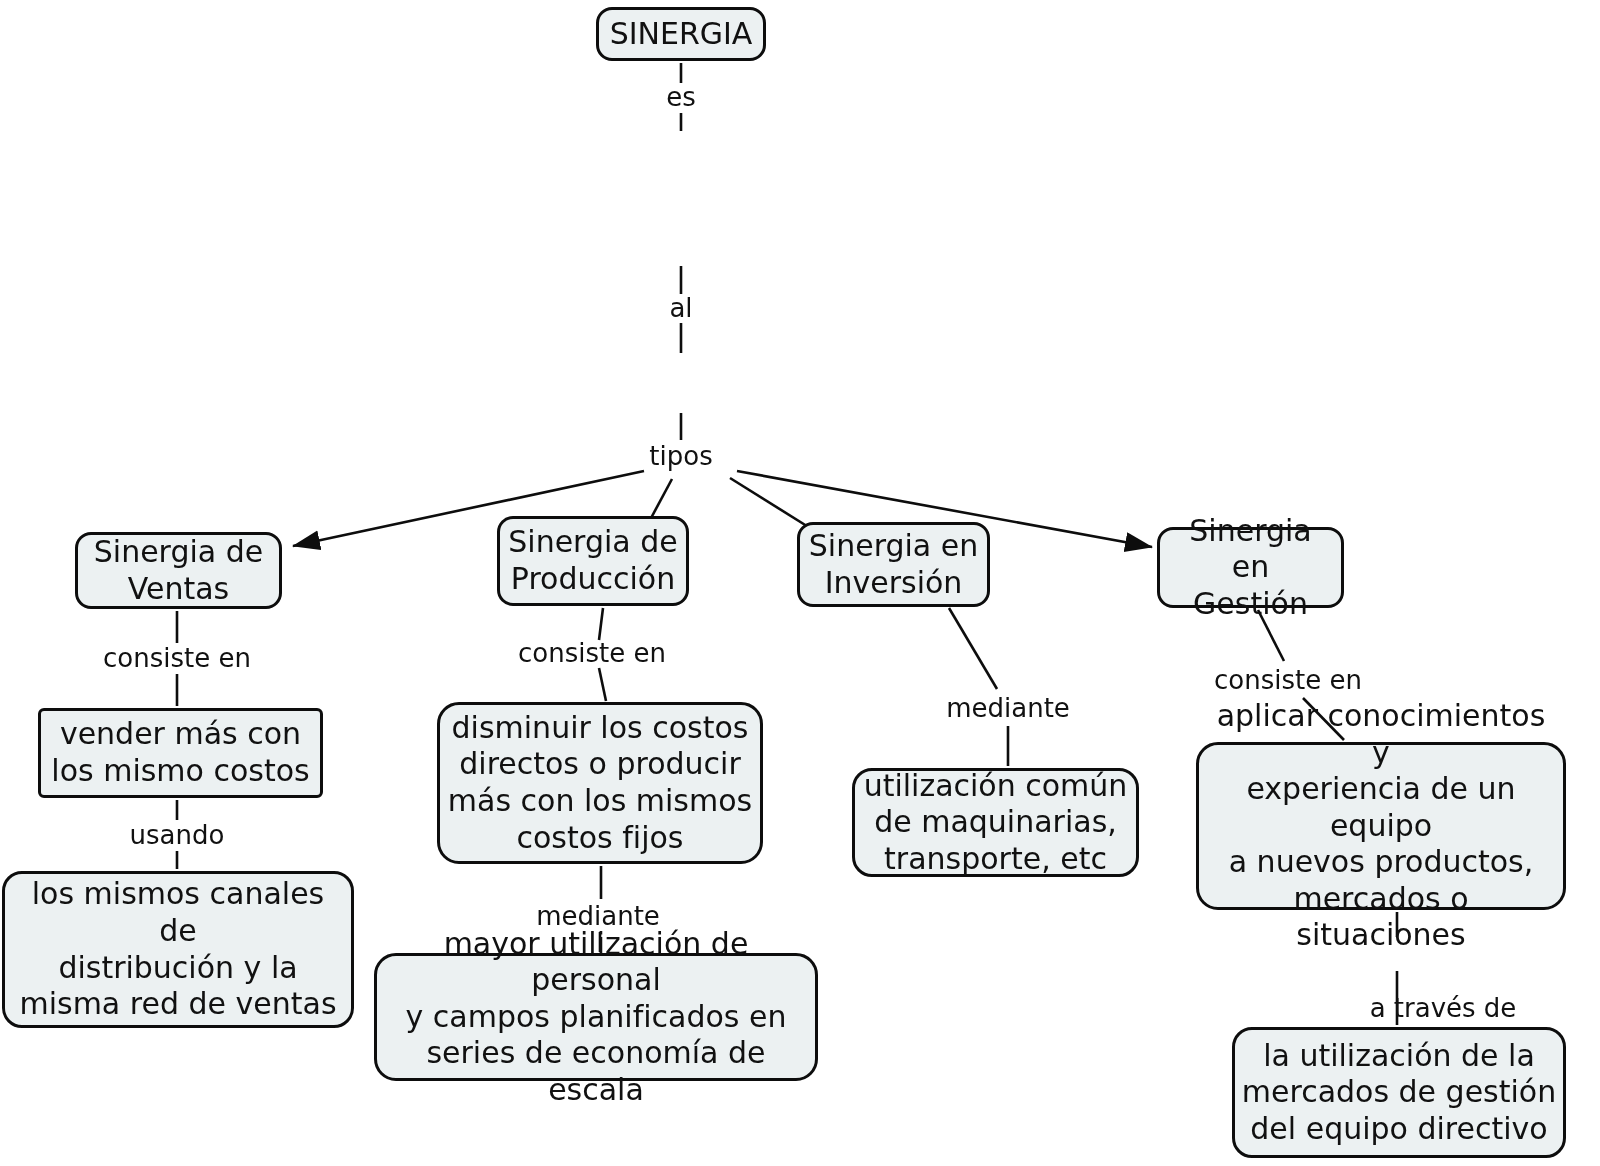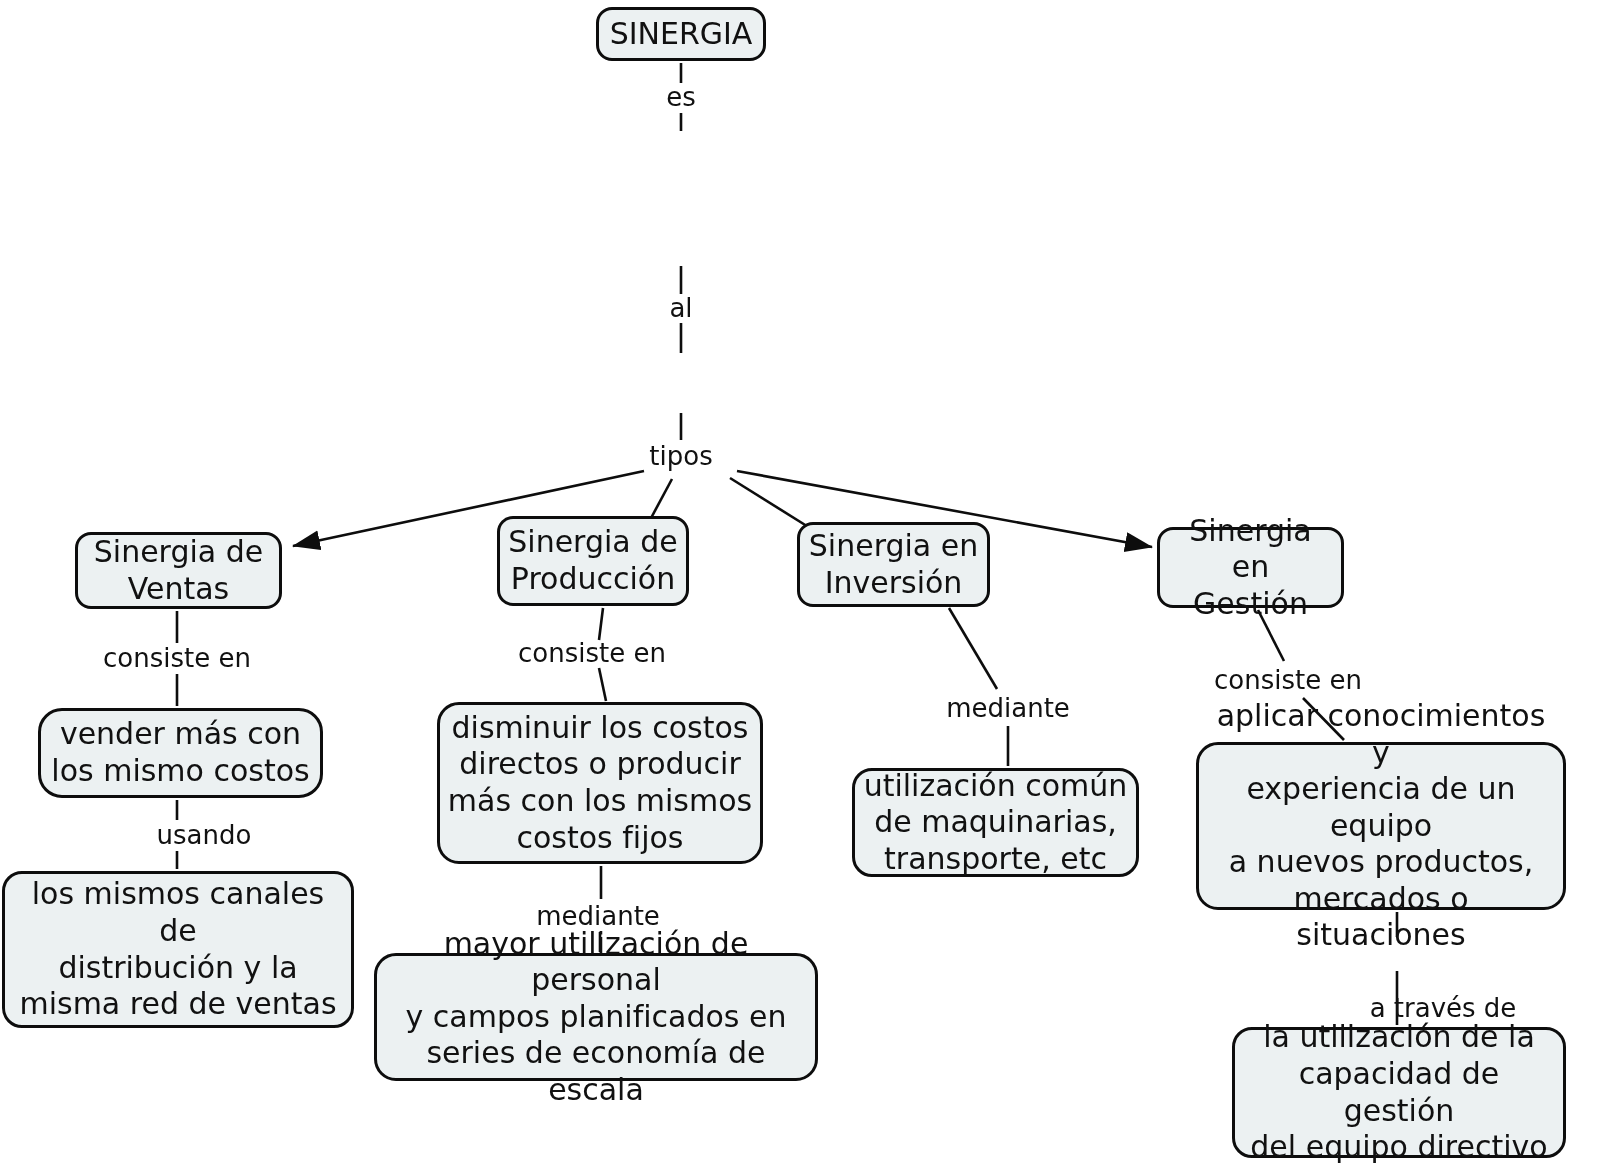--- a/index.html
+++ b/index.html
@@ -86,45 +86,45 @@
   </svg>
 <div class="node" style="left: 596px; top: 7px; width: 170px; height: 54px; border-radius: 16px;">SINERGIA</div>
     <div class="node" style="left: 75px; top: 532px; width: 207px; height: 77px; border-radius: 16px;">Sinergia de
 Ventas</div>
     <div class="node" style="left: 497px; top: 516px; width: 192px; height: 90px; border-radius: 16px;">Sinergia de
 Producción</div>
     <div class="node" style="left: 797px; top: 522px; width: 193px; height: 85px; border-radius: 16px;">Sinergia en
 Inversión</div>
     <div class="node" style="left: 1157px; top: 527px; width: 187px; height: 81px; border-radius: 16px;">Sinergia en
 Gestión</div>
-    <div class="node" style="left: 38px; top: 708px; width: 285px; height: 90px; border-radius: 24px;">vender más con
+    <div class="node" style="left: 38px; top: 708px; width: 285px; height: 90px; border-radius: 6px;">vender más con
 los mismo costos</div>
     <div class="node" style="left: 2px; top: 871px; width: 352px; height: 157px; border-radius: 20px;">los mismos canales de
 distribución y la
 misma red de ventas</div>
     <div class="node" style="left: 437px; top: 702px; width: 326px; height: 162px; border-radius: 22px;">disminuir los costos
 directos o producir
 más con los mismos
 costos fijos</div>
     <div class="node" style="left: 374px; top: 953px; width: 444px; height: 128px; border-radius: 22px;">mayor utilización de personal
 y campos planificados en
 series de economía de escala</div>
     <div class="node" style="left: 852px; top: 768px; width: 287px; height: 109px; border-radius: 20px;">utilización común
 de maquinarias,
 transporte, etc</div>
     <div class="node" style="left: 1196px; top: 742px; width: 370px; height: 168px; border-radius: 22px;">aplicar conocimientos y
 experiencia de un equipo
 a nuevos productos,
 mercados o situaciones</div>
     <div class="node" style="left: 1232px; top: 1027px; width: 334px; height: 131px; border-radius: 20px;">la utilización de la
-capacidad de gestión
+mercados de gestión
 del equipo directivo</div>
     <div class="link-label" style="left: 681px; top: 97px;">es</div>
     <div class="link-label" style="left: 681px; top: 308px;">al</div>
     <div class="link-label" style="left: 681px; top: 456px;">tipos</div>
     <div class="link-label" style="left: 177px; top: 658px;">consiste en</div>
-    <div class="link-label" style="left: 177px; top: 835px; margin-left: 27px;">usando</div>
+    <div class="link-label" style="left: 177px; top: 835px;">usando</div>
     <div class="link-label" style="left: 592px; top: 653px;">consiste en</div>
     <div class="link-label" style="left: 598px; top: 916px;">mediante</div>
     <div class="link-label" style="left: 1008px; top: 708px;">mediante</div>
     <div class="link-label" style="left: 1288px; top: 680px;">consiste en</div>
     <div class="link-label" style="left: 1397px; top: 1008px; margin-left: 46px;">a través de</div>
   </div>
 
 </body></html>

